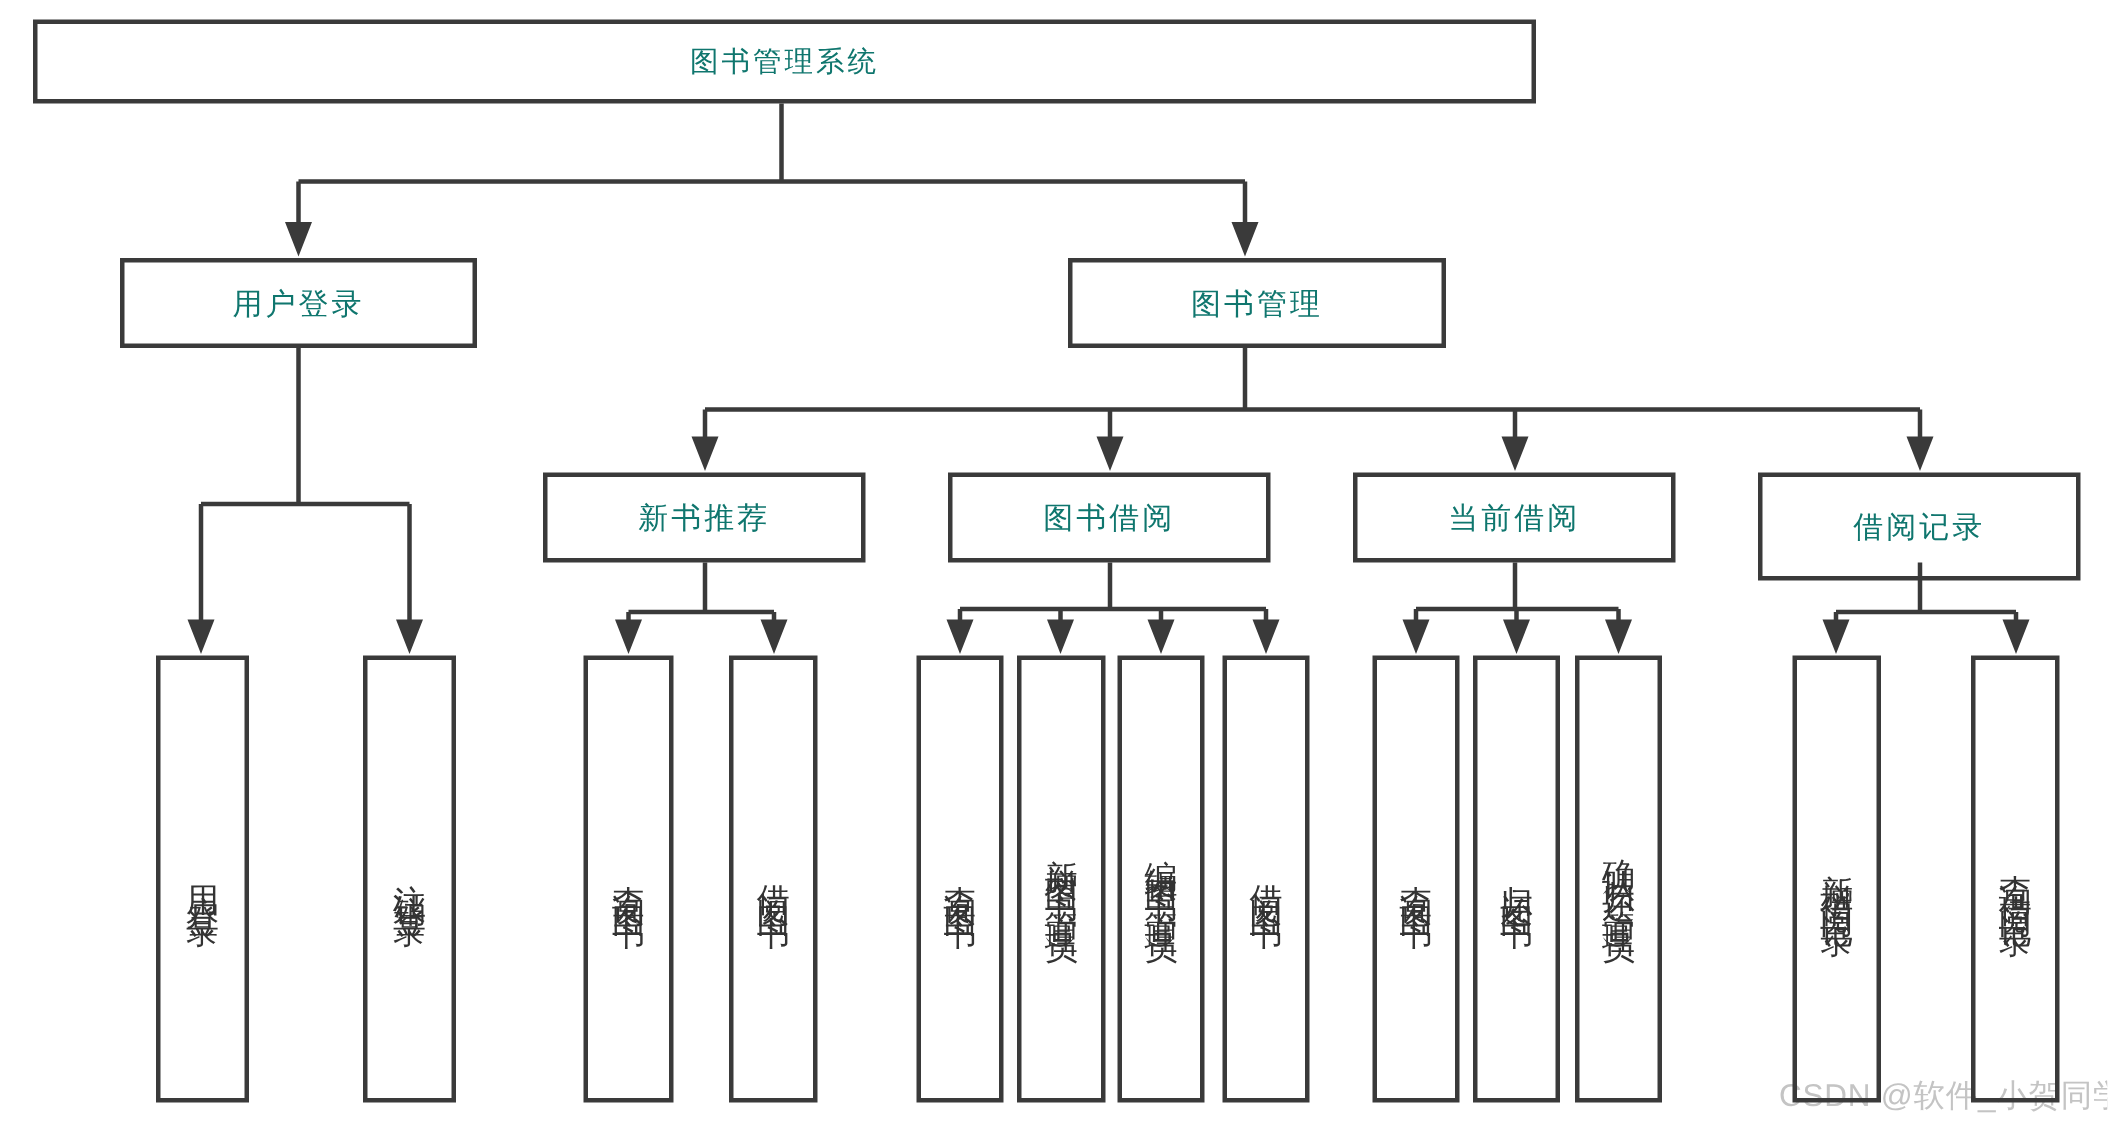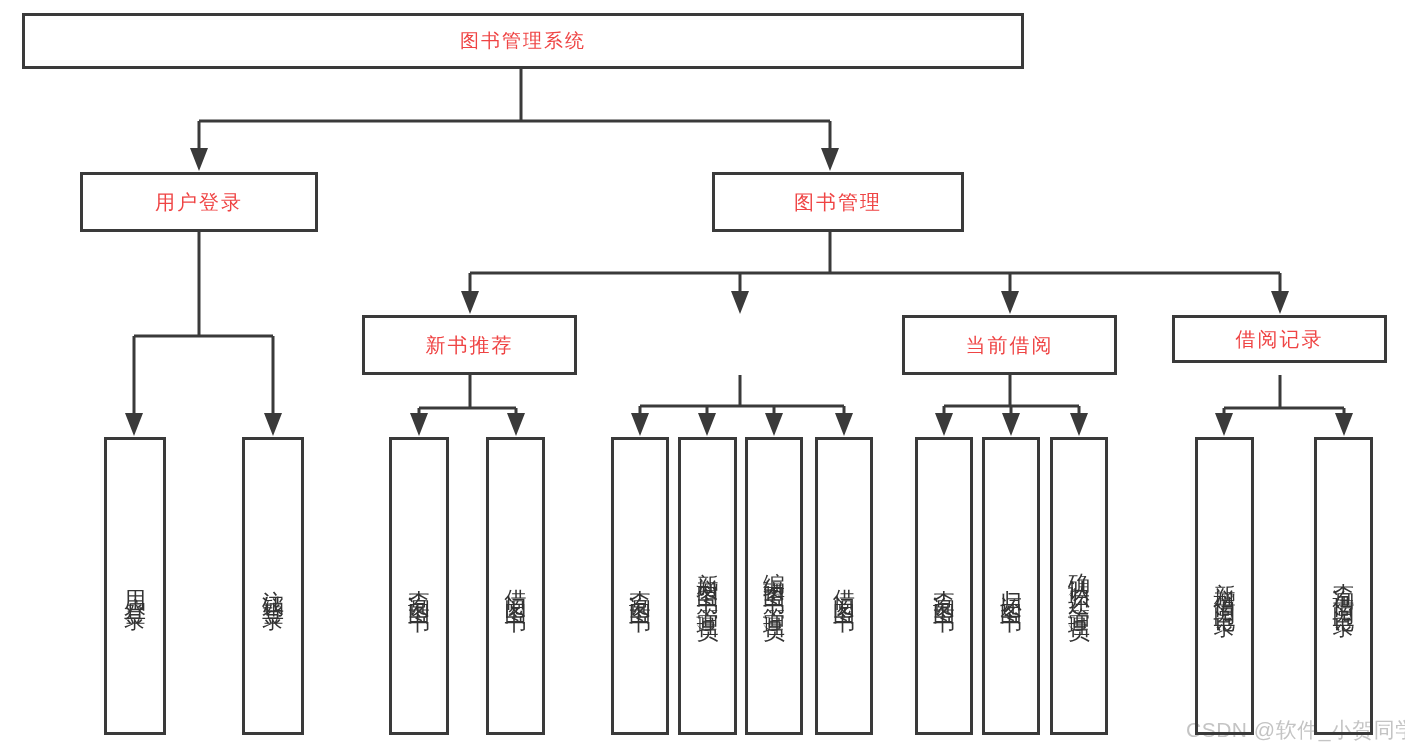--- a/index.html
+++ b/index.html
@@ -28,21 +28,21 @@
     border: 3px solid #3a3a3a;
     background: transparent;
     display: flex;
     align-items: center;
     justify-content: center;
     z-index: 3;
   }
   .hbox span {
     font-size: 20px;
     letter-spacing: 2px;
-    color: #ef4444;
+    color: #0f766e;
     white-space: nowrap;
   }
   .root-box span { font-size: 19px; letter-spacing: 2px; }
   .vbox {
     position: absolute;
     box-sizing: border-box;
     border: 3px solid #3a3a3a;
     background: transparent;
     display: flex;
     align-items: center;
@@ -104,24 +104,27 @@
   <div class="hbox" style="left:80px; top:172px; width:238px; height:60px;">
     <span>用户登录</span>
   </div>
   <div class="hbox" style="left:712px; top:172px; width:252px; height:60px;">
     <span>图书管理</span>
   </div>
 
   <div class="hbox" style="left:362px; top:315px; width:215px; height:60px;">
     <span>新书推荐</span>
   </div>
+  <div class="hbox" style="left:632px; top:315px; width:215px; height:60px;">
+    <span>图书借阅</span>
+  </div>
   <div class="hbox" style="left:902px; top:315px; width:215px; height:60px;text-align:center;">
     <span>当前借阅</span>
   </div>
-  <div class="hbox" style="left:1172px; top:315px; width:215px; height:48px;">
+  <div class="hbox" style="left:1172px; top:315px; width:215px; height:72px;">
     <span>借阅记录</span>
   </div>
 
   <div class="vbox" style="left:104px; width:62px;">
     <span>用户登录</span>
   </div>
   <div class="vbox" style="left:242px; width:62px;">
     <span>注销登录</span>
   </div>
 

